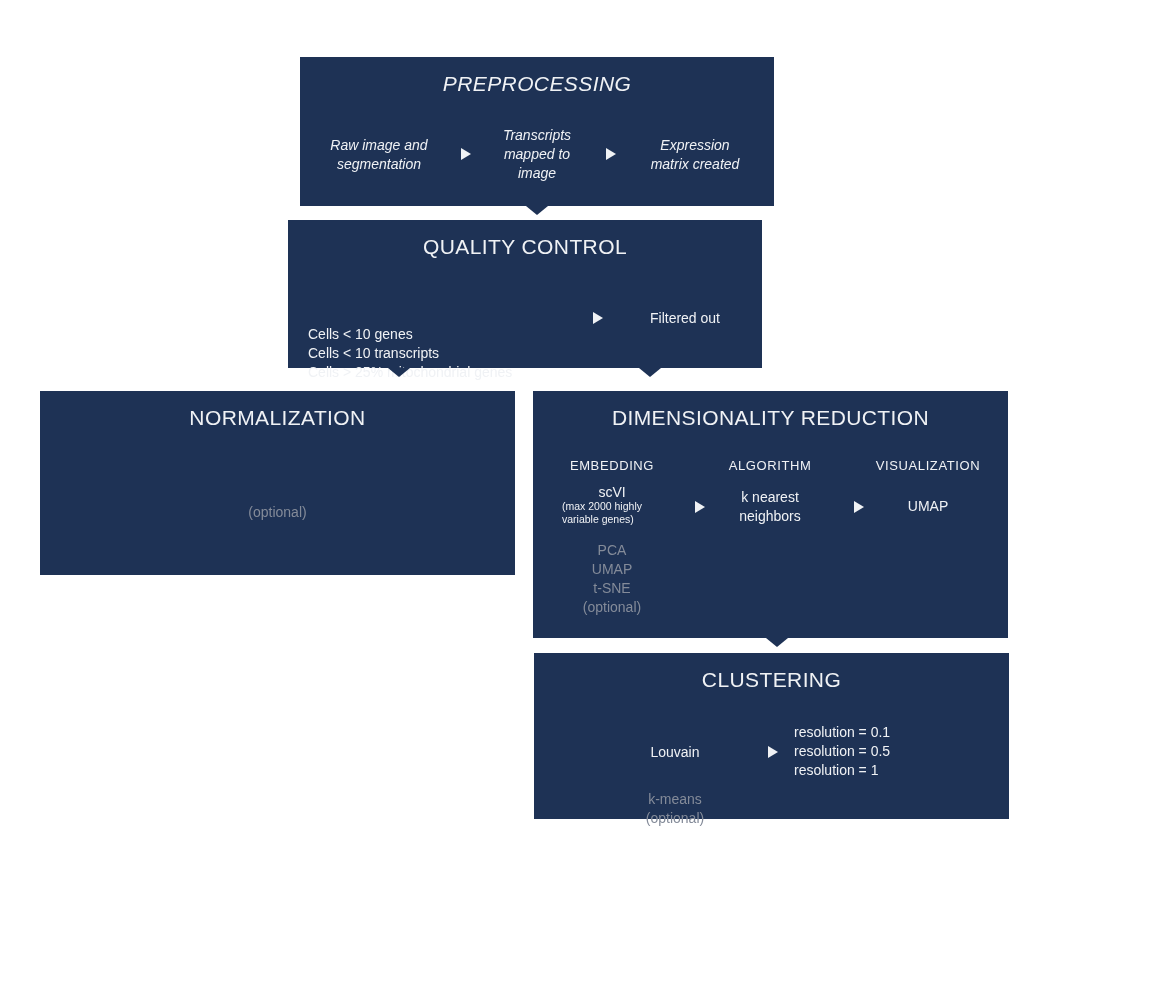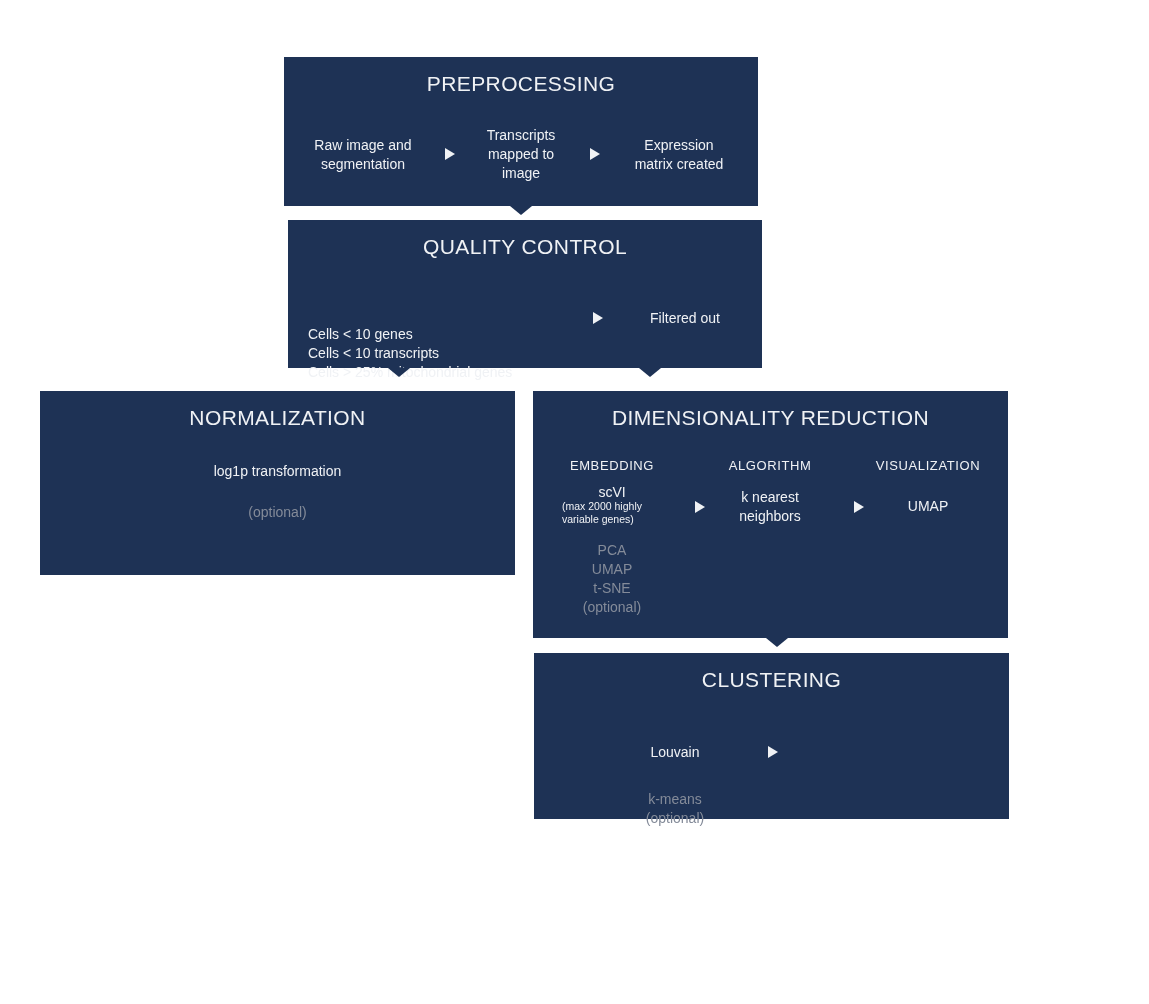--- a/index.html
+++ b/index.html
@@ -32,21 +32,21 @@
     position:absolute;bottom:-9px;width:0;height:0;
     border-left:11px solid transparent;border-right:11px solid transparent;
     border-top:9px solid var(--box);
   }
 </style>
 </head>
 <body>
 
 <div class="canvas">
 
-  <section class="box" style="left:284px;top:57px;width:474px;height:149px;">
+  <section class="box" style="left:300px;top:57px;width:474px;height:149px;font-style:italic;">
     <h2>PREPROCESSING</h2>
     <div class="txt" style="left:19px;top:79px;width:120px;">Raw image and segmentation</div>
     <span class="arrow" style="left:161px;top:91px;"></span>
     <div class="txt" style="left:187px;top:69px;width:100px;">Transcripts mapped to image</div>
     <span class="arrow" style="left:306px;top:91px;"></span>
     <div class="txt" style="left:340px;top:79px;width:110px;">Expression matrix created</div>
     <span class="notch" style="left:226px;"></span>
   </section>
 
   <section class="box" style="left:288px;top:220px;width:474px;height:148px;">
@@ -57,21 +57,20 @@
       <div>Cells &gt; 25% mitochondrial genes</div>
     </div>
     <span class="arrow" style="left:305px;top:92px;"></span>
     <div class="txt" style="left:337px;top:89px;width:120px;">Filtered out</div>
     <span class="notch" style="left:100px;"></span>
     <span class="notch" style="left:351px;"></span>
   </section>
 
   <section class="box" style="left:40px;top:391px;width:475px;height:184px;">
     <h2>NORMALIZATION</h2>
-    <div class="txt" style="left:0;top:71px;width:100%;">log1p transformation</div>
     <div class="txt muted" style="left:0;top:112px;width:100%;">
       <div>(optional)</div>
     </div>
   </section>
 
   <section class="box" style="left:533px;top:391px;width:475px;height:247px;">
     <h2>DIMENSIONALITY REDUCTION</h2>
 
     <div class="txt small-header" style="left:0;top:68px;width:158px;">EMBEDDING</div>
     <div class="txt small-header" style="left:158px;top:68px;width:158px;">ALGORITHM</div>
@@ -94,19 +93,24 @@
     <span class="arrow" style="left:321px;top:110px;"></span>
     <div class="txt" style="left:316px;top:106px;width:158px;">UMAP</div>
 
     <span class="notch" style="left:233px;"></span>
   </section>
 
   <section class="box" style="left:534px;top:653px;width:475px;height:166px;">
     <h2>CLUSTERING</h2>
     <div class="txt" style="left:71px;top:90px;width:140px;">Louvain</div>
     <span class="arrow" style="left:234px;top:93px;"></span>
+    <div class="txt left" style="left:260px;top:70px;width:160px;">
+      <div>resolution = 0.1</div>
+      <div>resolution = 0.5</div>
+      <div>resolution = 1</div>
+    </div>
     <div class="txt muted" style="left:71px;top:137px;width:140px;">
       <div>k-means</div>
       <div>(optional)</div>
     </div>
   </section>
 
 </div>
 
 </body></html>

